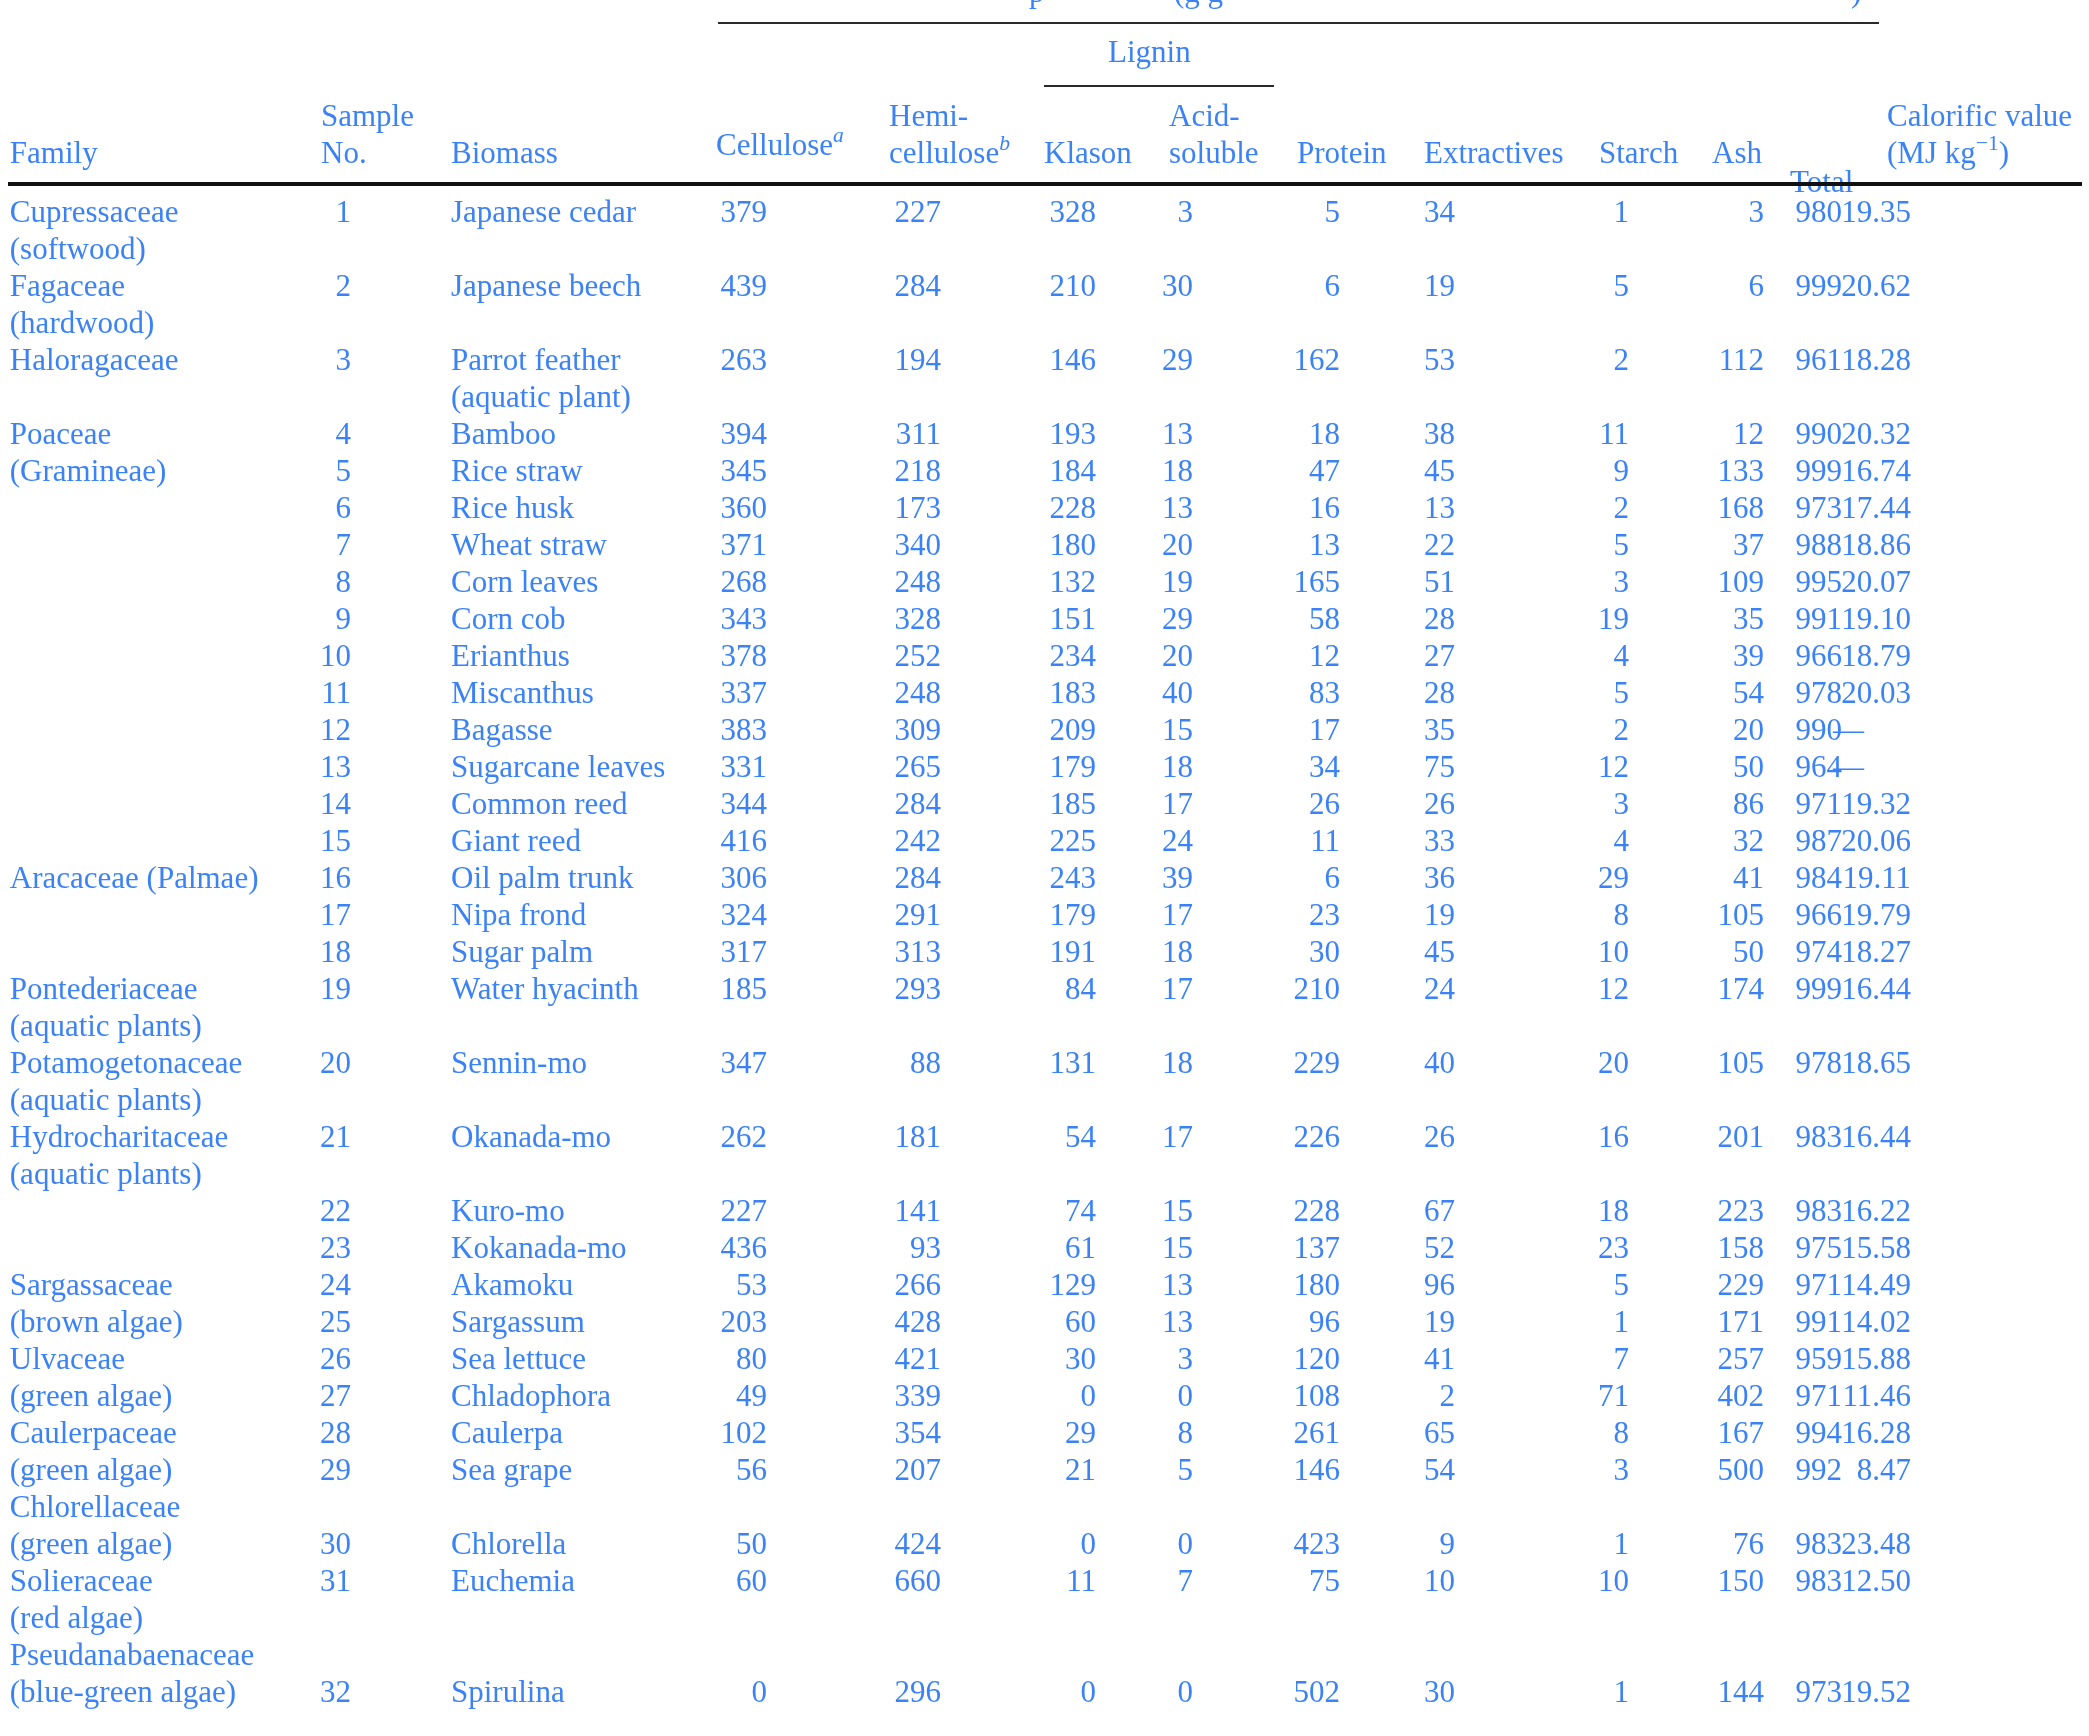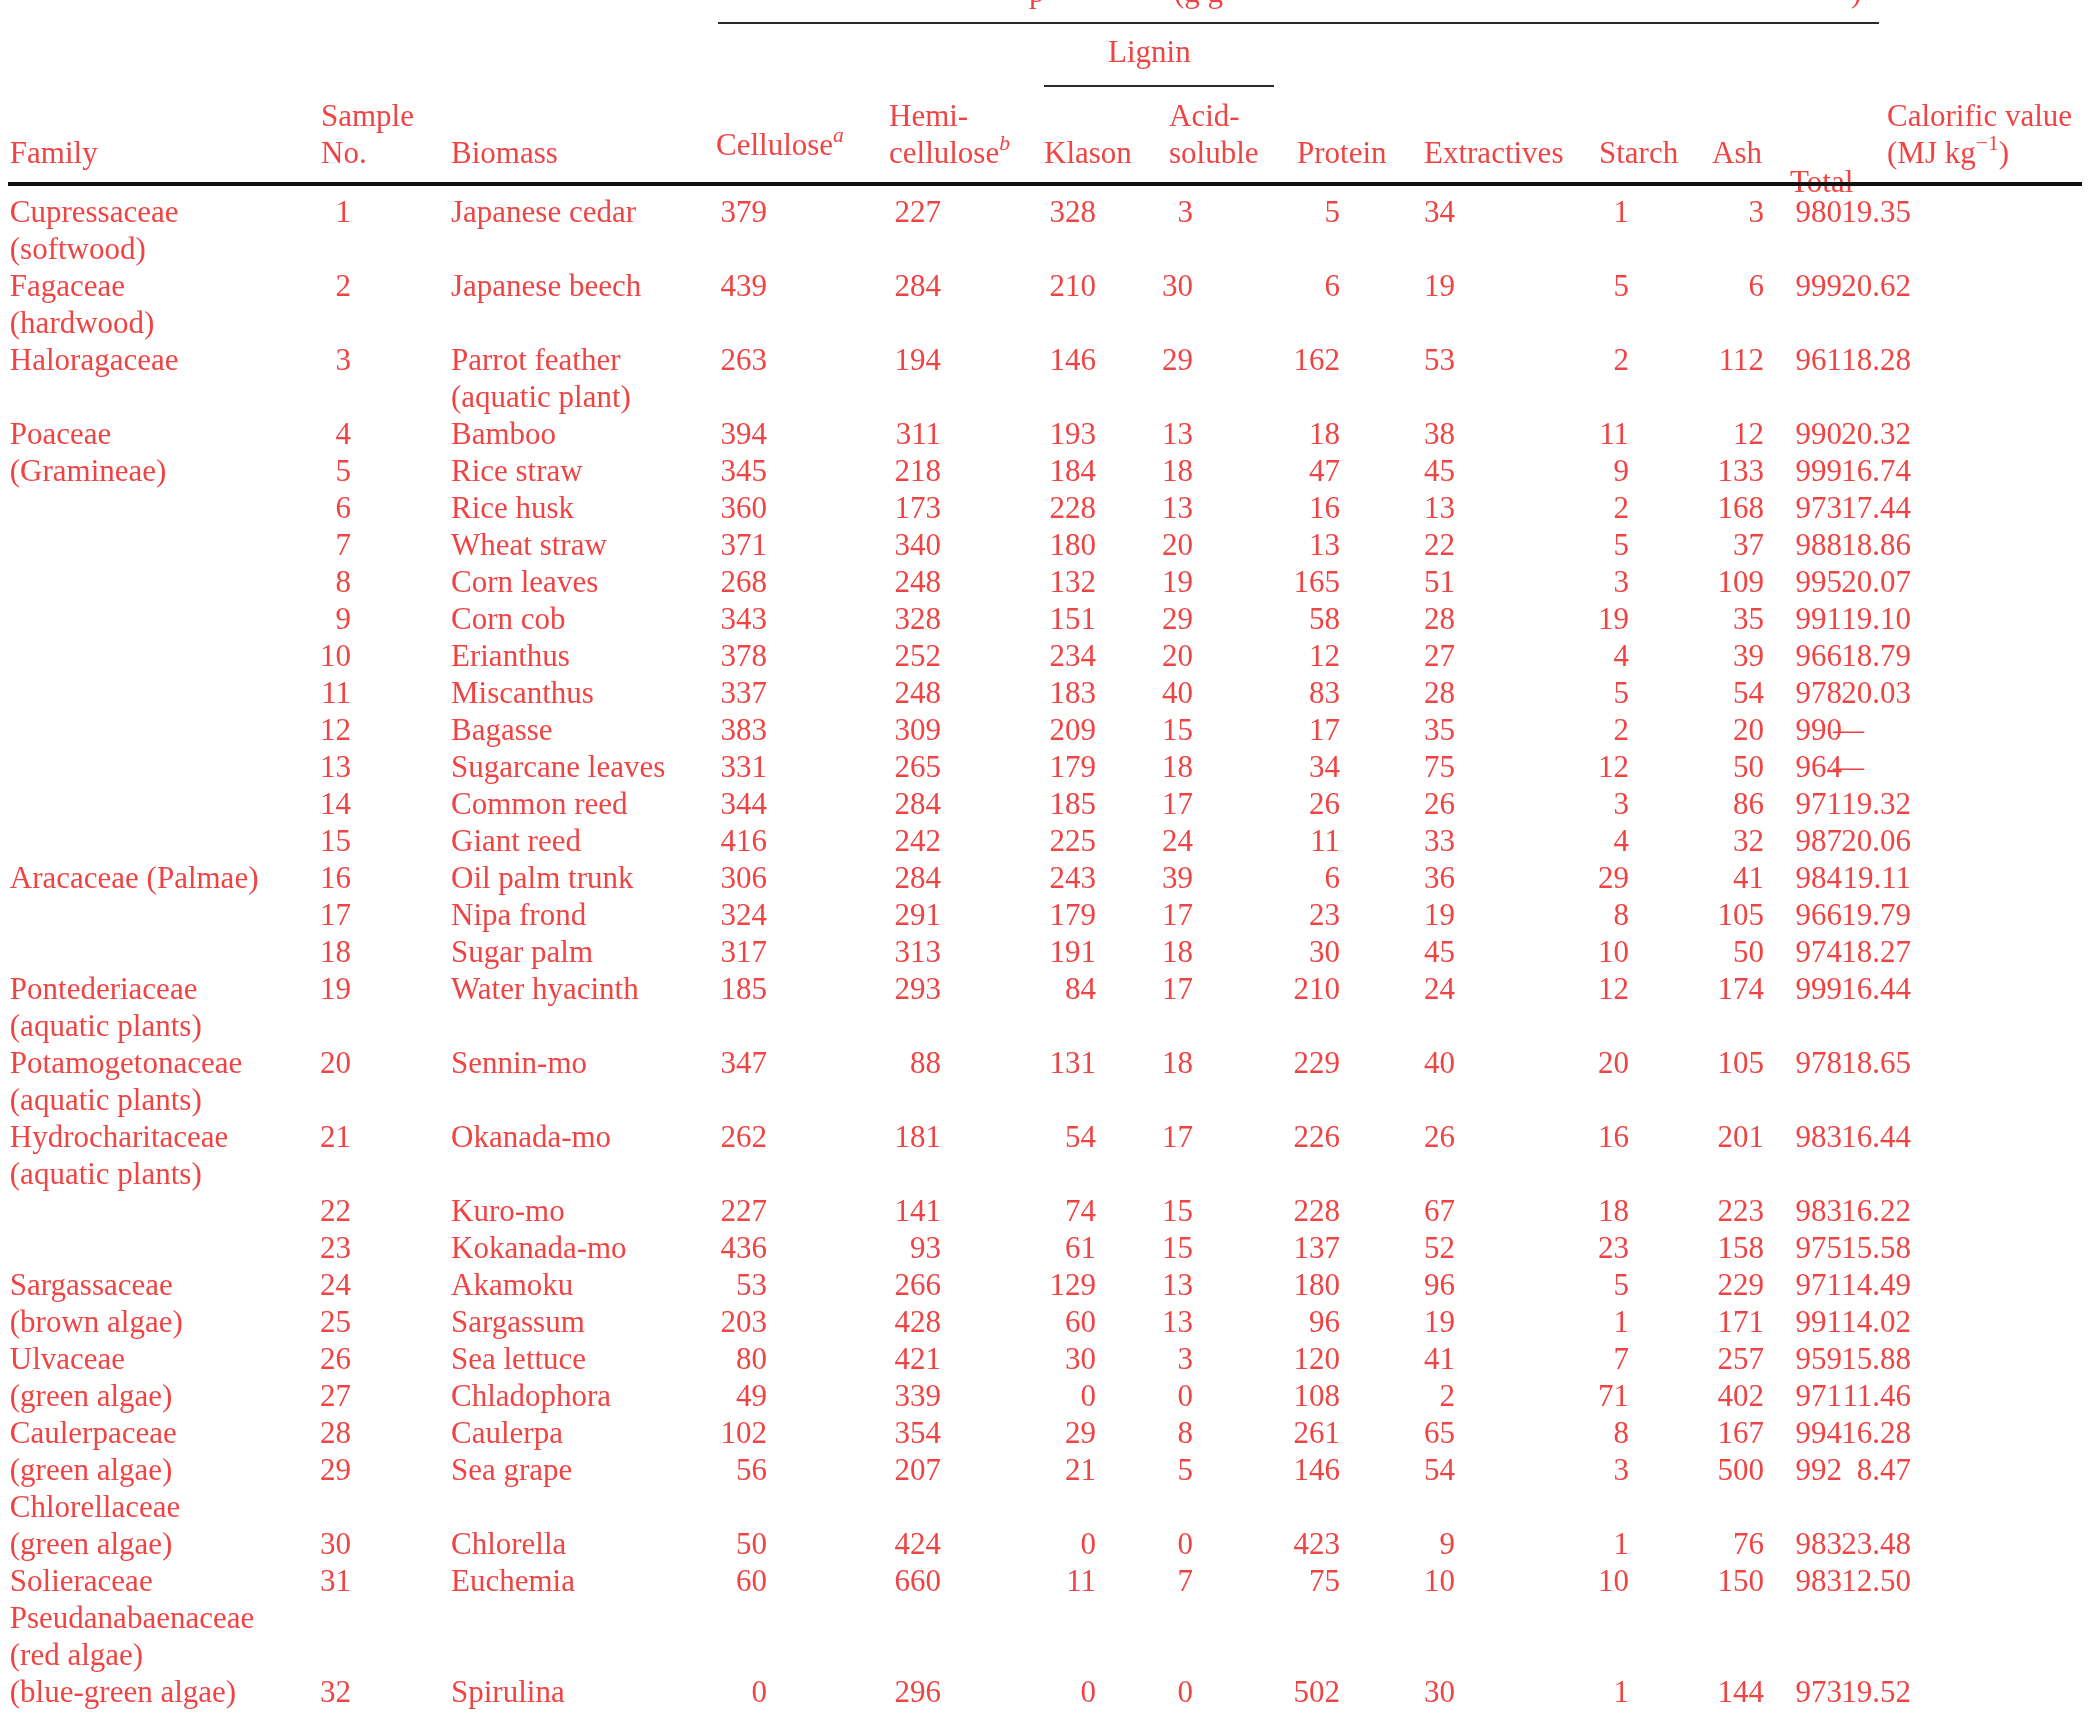--- a/index.html
+++ b/index.html
@@ -3,21 +3,21 @@
 <meta charset="utf-8">
 <style>
   html,body{margin:0;padding:0;background:#ffffff;}
   .page{
     position:relative;
     width:2090px;
     height:1737px;
     background:#ffffff;
     font-family:"Liberation Serif","DejaVu Serif",serif;
     font-size:31px;
-    color:#ef4444;
+    color:#3b82f6;
     overflow:hidden;
   }
   .hdr{position:absolute;white-space:nowrap;line-height:37px;}
   .rule{position:absolute;height:2px;background:#2a2a2a;}
   .thickrule{position:absolute;height:3.9px;background:#111111;left:7.8px;width:2074px;top:182px;}
   .cliptop{position:absolute;top:0;left:0;width:2090px;height:12.7px;overflow:hidden;}
   .frag{position:absolute;top:-24.5px;line-height:31px;white-space:nowrap;}
   .supi{font-style:italic;font-size:21.6px;position:relative;top:-12.7px;}
   .sup{font-size:21.6px;position:relative;top:-12.7px;}
   .tbody{position:absolute;left:0;top:193px;width:2090px;}
@@ -541,24 +541,24 @@
         <span class="cell c-kla num">11</span>
         <span class="cell c-acid num">7</span>
         <span class="cell c-pro num">75</span>
         <span class="cell c-ext num">10</span>
         <span class="cell c-sta num">10</span>
         <span class="cell c-ash num">150</span>
         <span class="cell c-tot num">983</span>
         <span class="cell c-cal num">12.50</span>
       </div>
       <div class="line">
+        <span class="cell c-family">(red algae)</span>
+      </div>
+      <div class="line">
         <span class="cell c-family">Pseudanabaenaceae</span>
-      </div>
-      <div class="line">
-        <span class="cell c-family">(red algae)</span>
       </div>
       <div class="line">
         <span class="cell c-family">(blue-green algae)</span>
         <span class="cell c-no num">32</span>
         <span class="cell c-biomass">Spirulina</span>
         <span class="cell c-cel num">0</span>
         <span class="cell c-hemi num">296</span>
         <span class="cell c-kla num">0</span>
         <span class="cell c-acid num">0</span>
         <span class="cell c-pro num">502</span>

